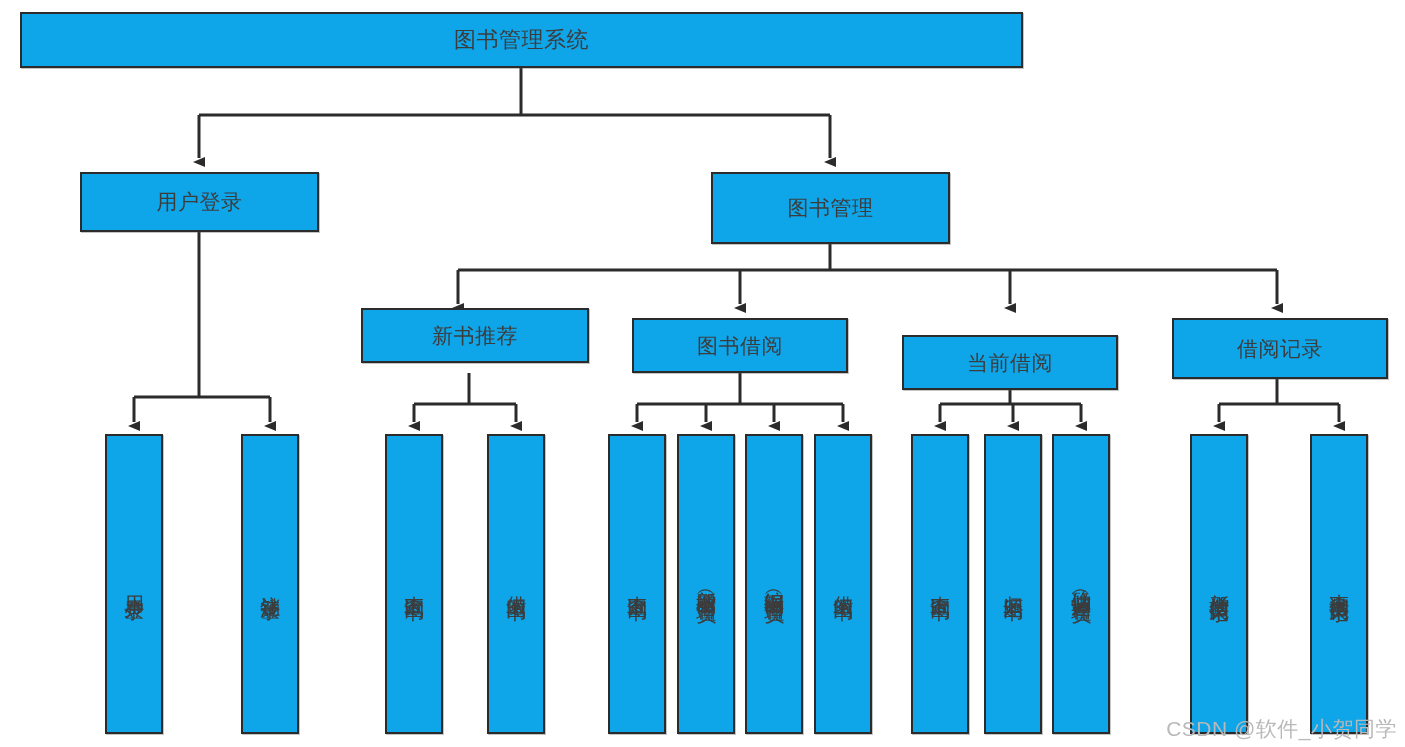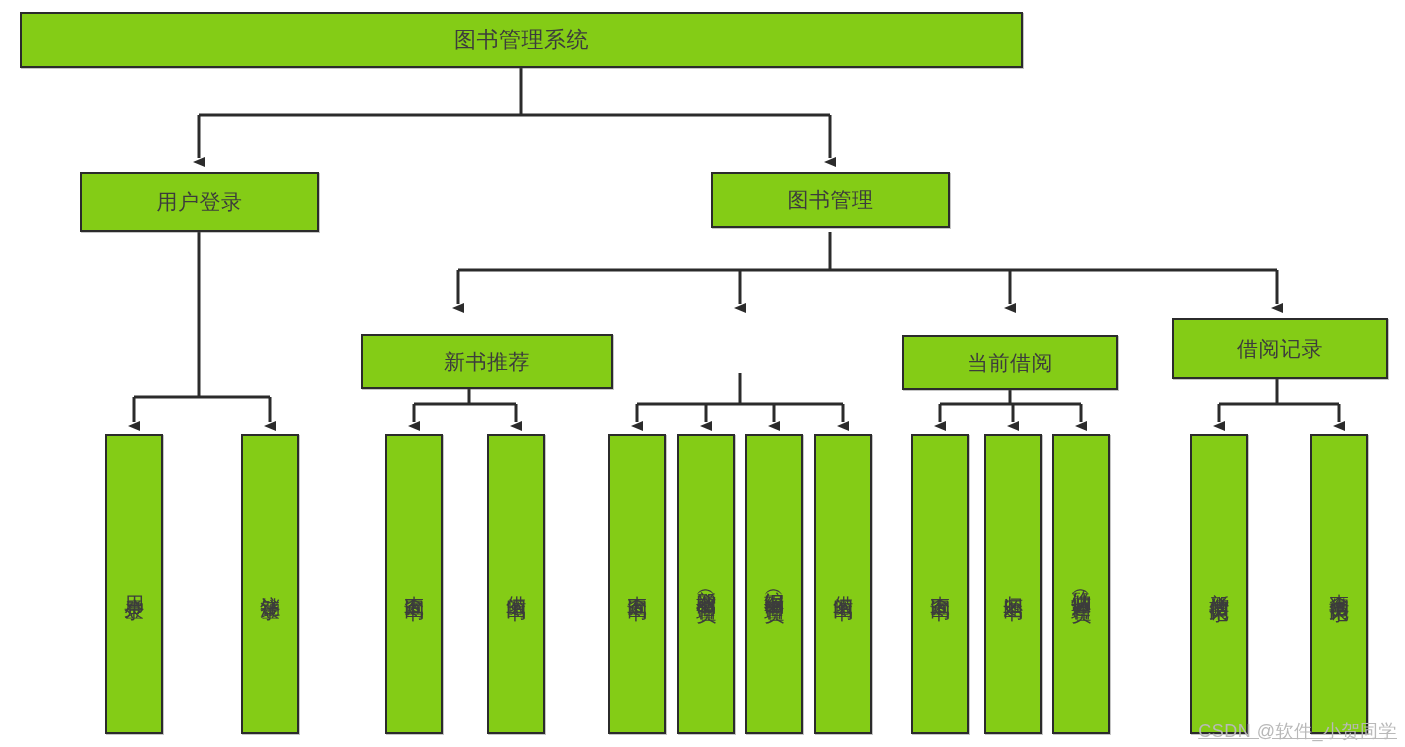--- a/index.html
+++ b/index.html
@@ -22,21 +22,21 @@
     position: absolute;
     left: 0;
     top: 0;
     width: 1405px;
     height: 747px;
     pointer-events: none;
   }
   .node {
     position: absolute;
     box-sizing: border-box;
-    background: #84cc16;
+    background: #0ea5e9;
     border: 2px solid #2b2b2b;
     box-shadow: 1px 1px 0 rgba(90,90,90,0.35);
     display: flex;
     align-items: center;
     justify-content: center;
     color: #3c3c3c;
   }
   .node .label {
     display: block;
     text-align: center;
@@ -62,26 +62,25 @@
     text-orientation: upright;
     font-size: 20px;
     line-height: 1.18;
     letter-spacing: 2px;
     white-space: nowrap;
   }
   #watermark {
     position: absolute;
     right: 8px;
     bottom: 4px;
-    font-size: 18px;
+    font-size: 21px;
     color: #b9b9b9;
     letter-spacing: 0.5px;
     white-space: nowrap;
     user-select: none;
-    text-decoration: underline;
   }
 </style>
 </head>
 <body>
 
 <div id="canvas">
 
   <svg id="edges" viewBox="0 0 1405 747" xmlns="http://www.w3.org/2000/svg">
     <defs>
       <marker id="arrow" markerWidth="10" markerHeight="12" refX="1" refY="6" orient="auto" markerUnits="userSpaceOnUse">
@@ -136,26 +135,29 @@
     </g>
   </svg>
 
   <div class="node h root" style="left:20px; top:12px; width:1003px; height:56px;">
     <span class="label">图书管理系统</span>
   </div>
 
   <div class="node h" style="left:80px; top:172px; width:239px; height:60px;">
     <span class="label">用户登录</span>
   </div>
-  <div class="node h" style="left:711px; top:172px; width:239px; height:56px;">
+  <div class="node h" style="left:711px; top:172px; width:239px; height:72px;">
     <span class="label">图书管理</span>
   </div>
 
-  <div class="node h" style="left:361px; top:334px; width:252px; height:55px;">
+  <div class="node h" style="left:361px; top:308px; width:228px; height:55px;">
     <span class="label">新书推荐</span>
+  </div>
+  <div class="node h" style="left:632px; top:318px; width:216px; height:55px;">
+    <span class="label">图书借阅</span>
   </div>
   <div class="node h" style="left:902px; top:318px; width:216px; height:55px;margin-top:17px;">
     <span class="label">当前借阅</span>
   </div>
   <div class="node h" style="left:1172px; top:318px; width:216px; height:61px;">
     <span class="label">借阅记录</span>
   </div>
 
   <div class="node v" style="left:105px; top:434px; width:58px; height:300px;">
     <span class="label">用户登录</span>

